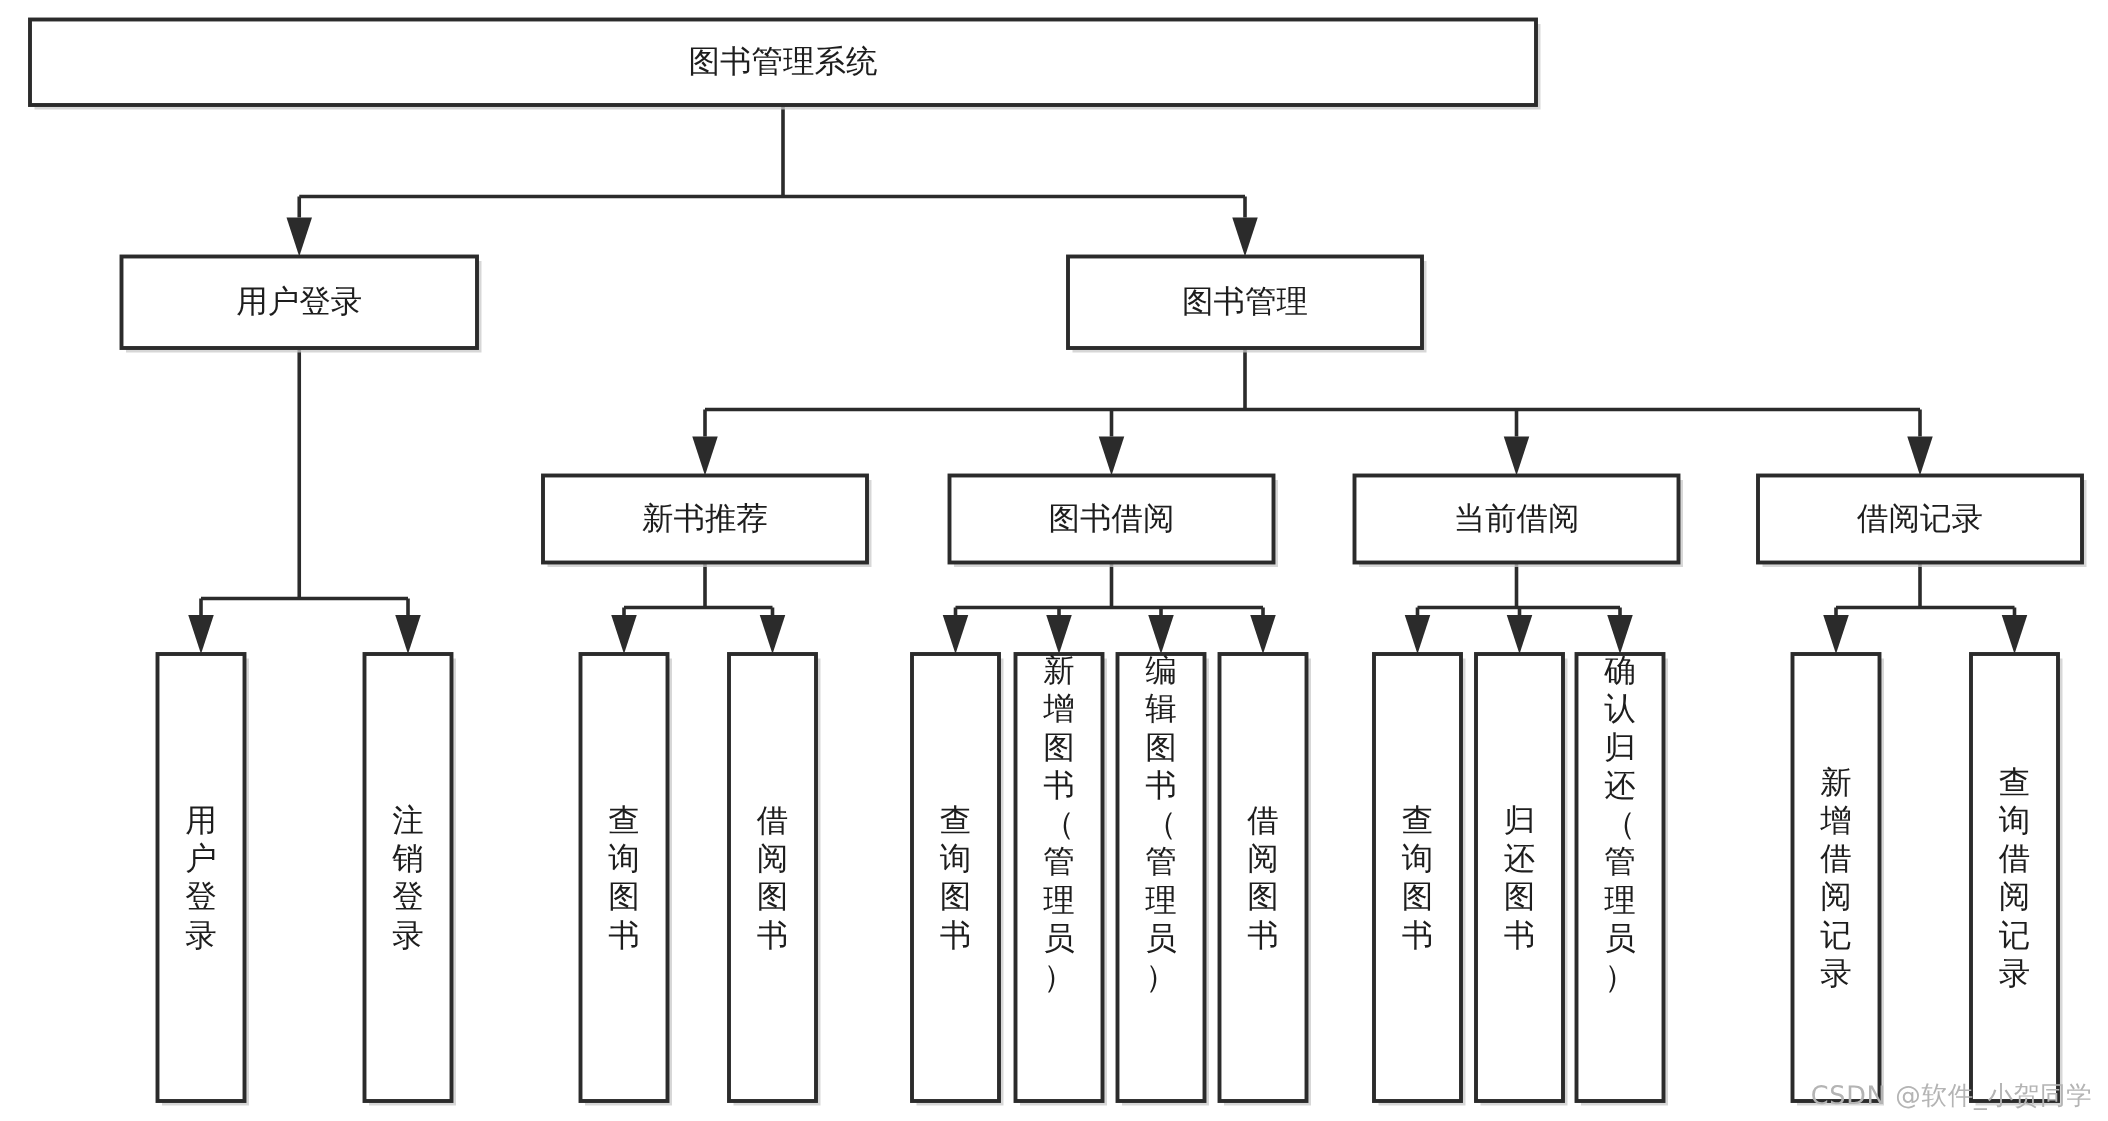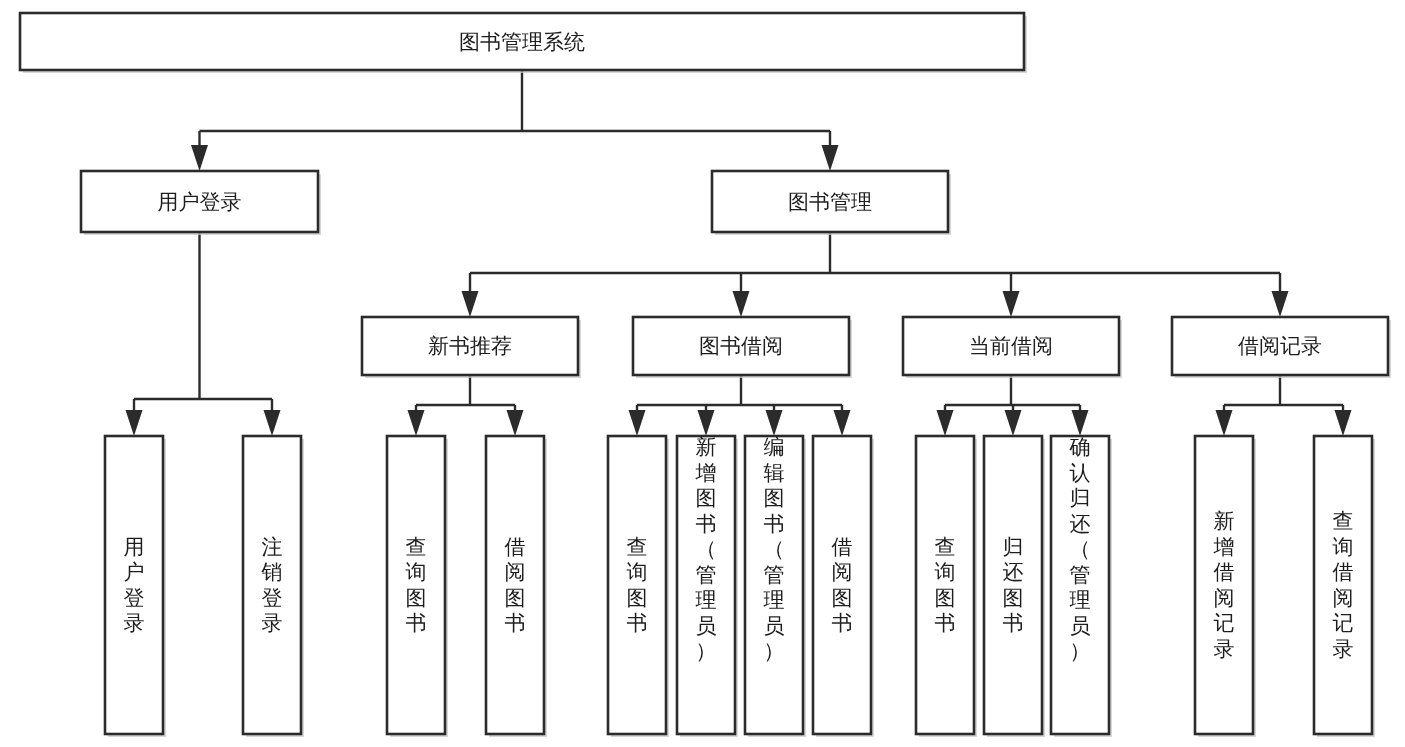--- a/index.html
+++ b/index.html
@@ -239,13 +239,14 @@
           <rect class="node-box" x="1195" y="436" width="58" height="298"></rect>
           <text class="node-label-v" x="1224" y="528.39"><tspan x="1224" dy="0">新</tspan><tspan x="1224" dy="25.5">增</tspan><tspan x="1224" dy="25.5">借</tspan><tspan x="1224" dy="25.5">阅</tspan><tspan x="1224" dy="25.5">记</tspan><tspan x="1224" dy="25.5">录</tspan></text>
         </g>
         <g>
           <rect class="node-shadow" x="1317" y="439" width="58" height="298"></rect>
           <rect class="node-box" x="1314" y="436" width="58" height="298"></rect>
           <text class="node-label-v" x="1343" y="528.39"><tspan x="1343" dy="0">查</tspan><tspan x="1343" dy="25.5">询</tspan><tspan x="1343" dy="25.5">借</tspan><tspan x="1343" dy="25.5">阅</tspan><tspan x="1343" dy="25.5">记</tspan><tspan x="1343" dy="25.5">录</tspan></text>
         </g>
       </g>
   </svg>
+  <div class="watermark">CSDN @软件_小贺同学</div>
 </div>
 
 </body></html>

